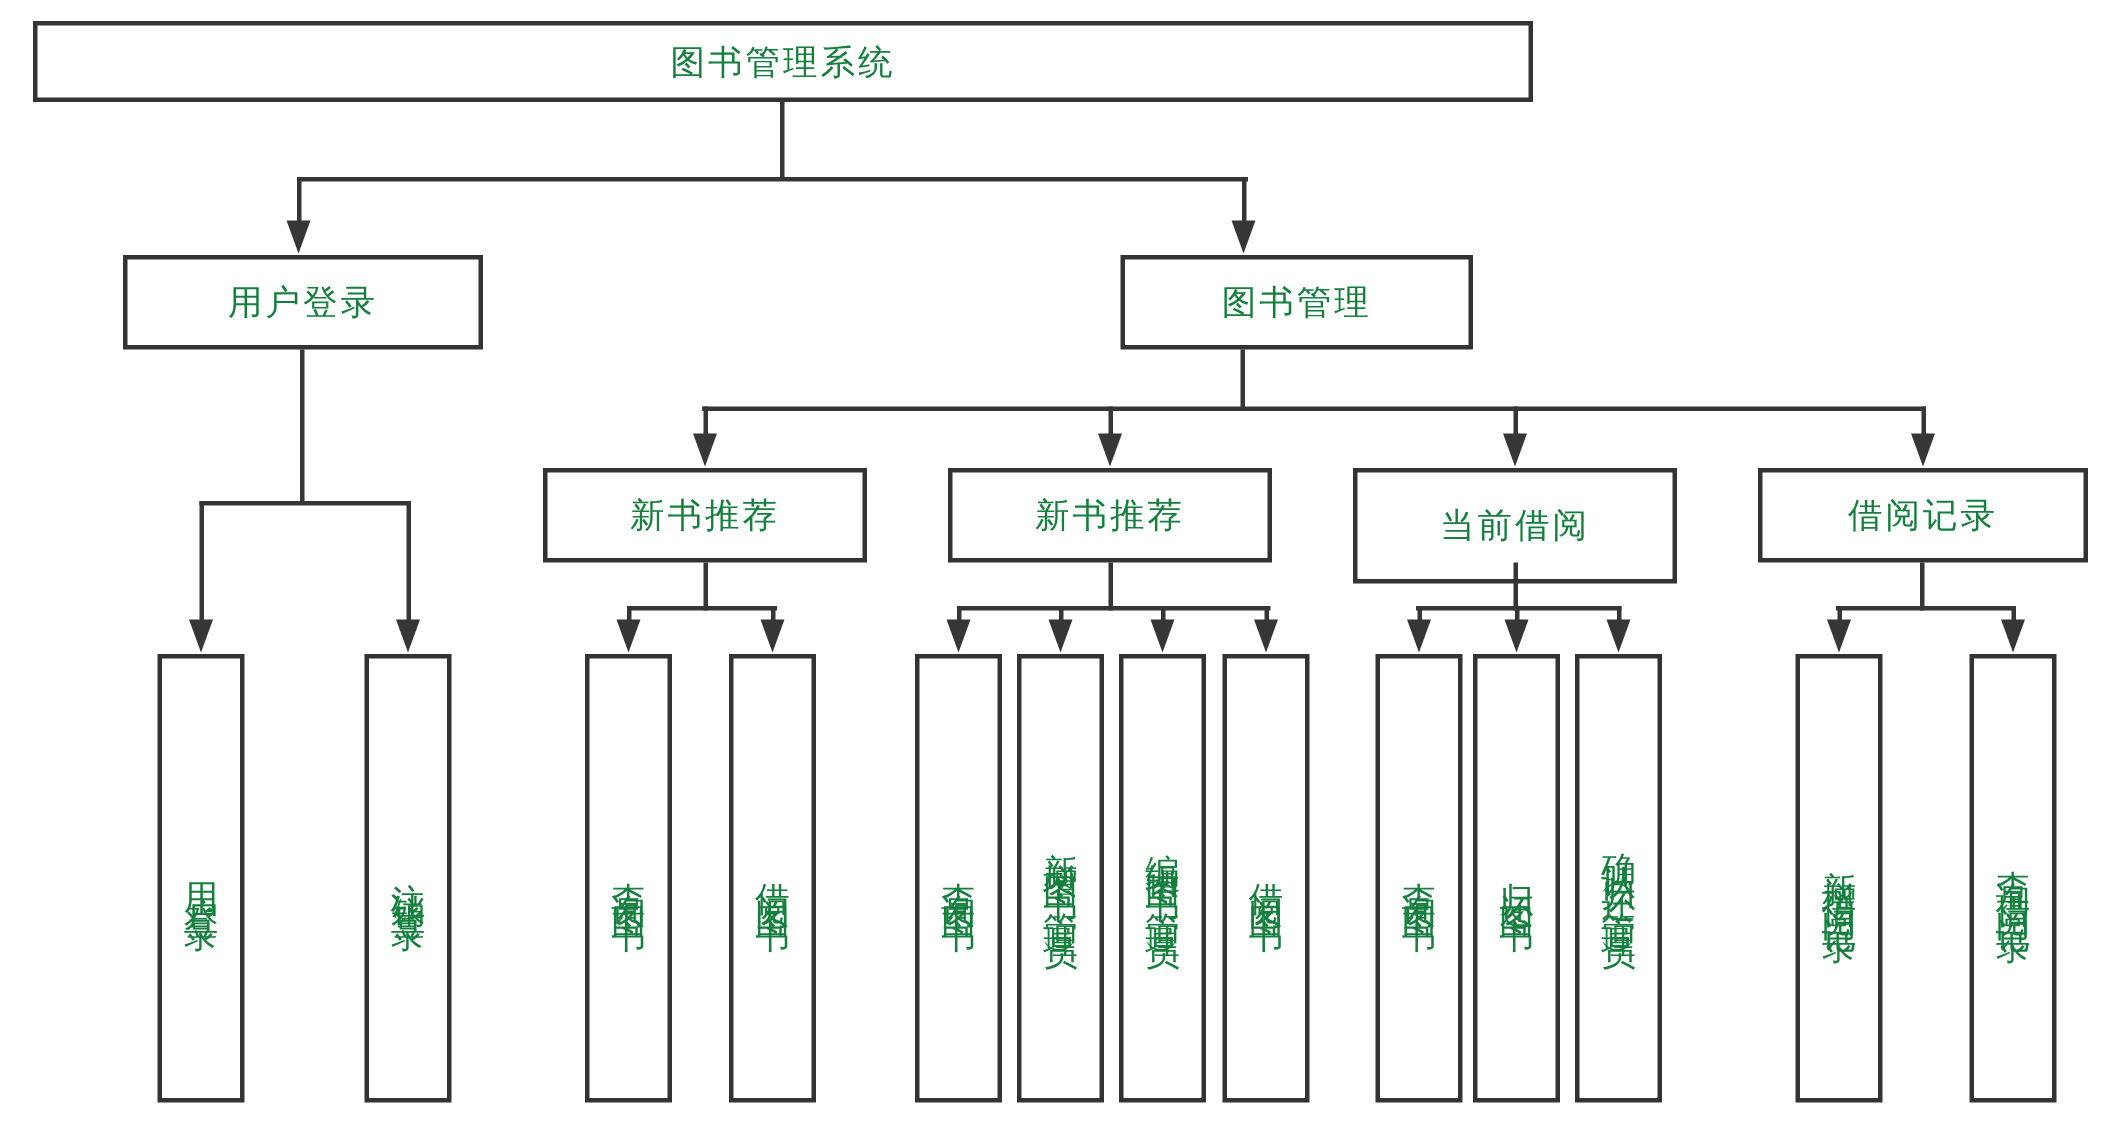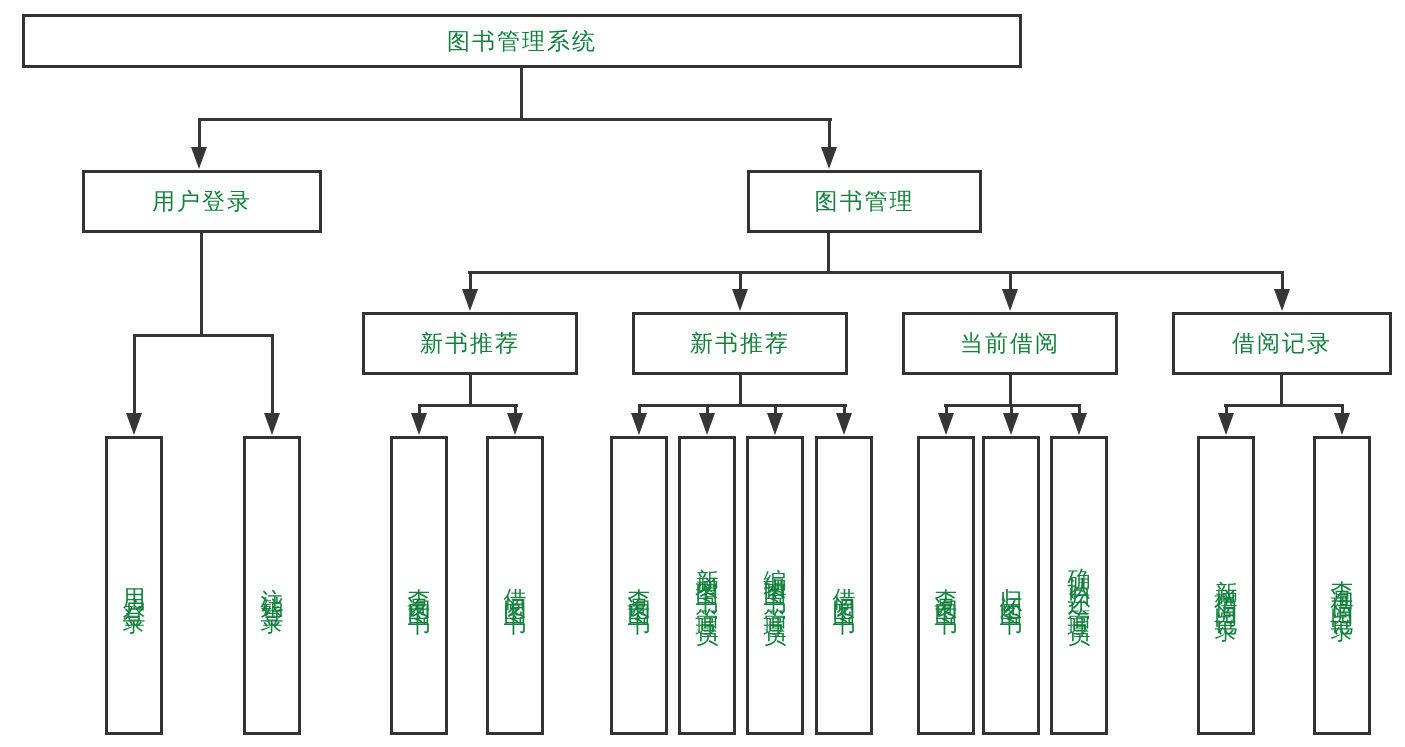--- a/index.html
+++ b/index.html
@@ -103,21 +103,21 @@
   <div class="tri" style="left:1002px;top:289px"></div>
   <div class="vline" style="left:1281px;top:271px;height:21px"></div>
   <div class="tri" style="left:1274px;top:289px"></div>
 
   <div class="box" style="left:362px;top:312px;width:216px;height:63px">
     <span>新书推荐</span>
   </div>
   <div class="box" style="left:632px;top:312px;width:216px;height:63px">
     <span>新书推荐</span>
   </div>
-  <div class="box" style="left:902px;top:312px;width:216px;height:63px">
+  <div class="box" style="left:902px;top:312px;width:216px;height:77px">
     <span>当前借阅</span>
   </div>
   <div class="box" style="left:1172px;top:312px;width:220px;height:63px">
     <span>借阅记录</span>
   </div>
 
   <div class="vline" style="left:469px;top:375px;height:32px"></div>
   <div class="hline" style="left:418px;top:404px;width:100px"></div>
   <div class="vline" style="left:418px;top:404px;height:12px"></div>
   <div class="tri" style="left:411px;top:413px"></div>

